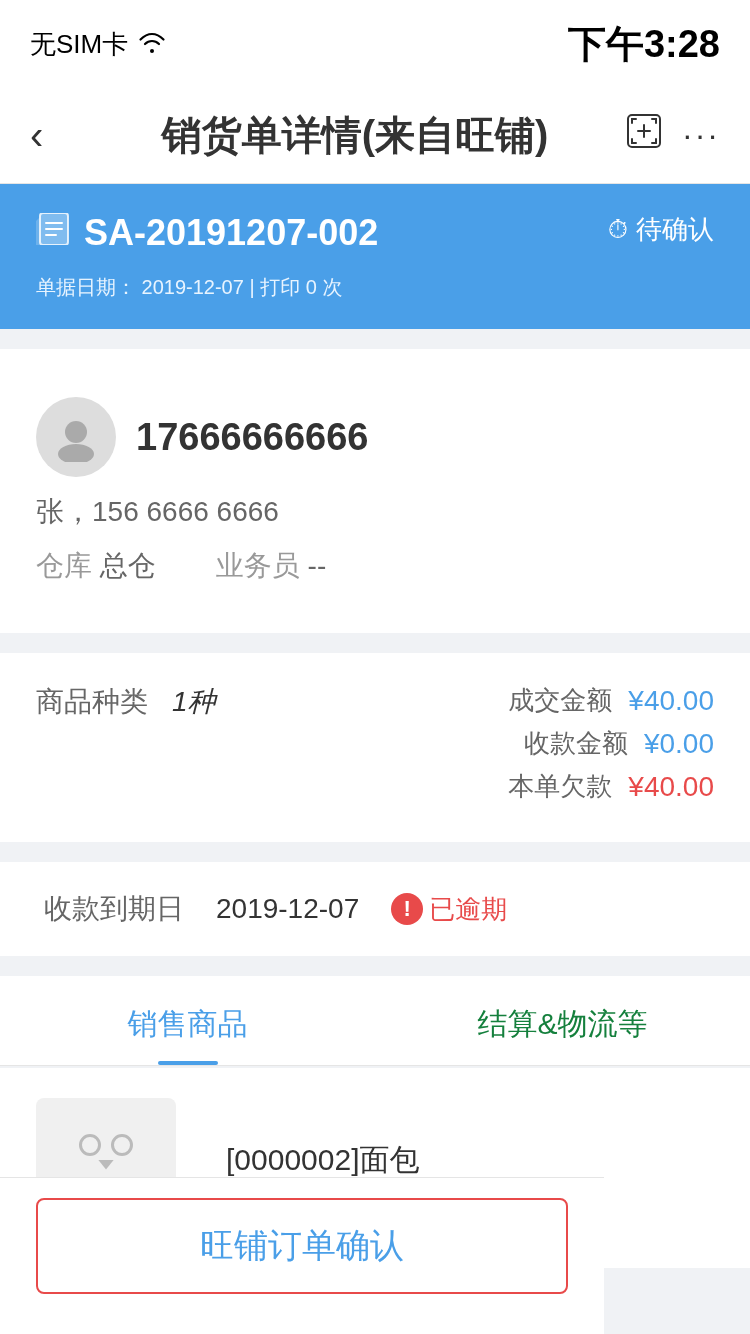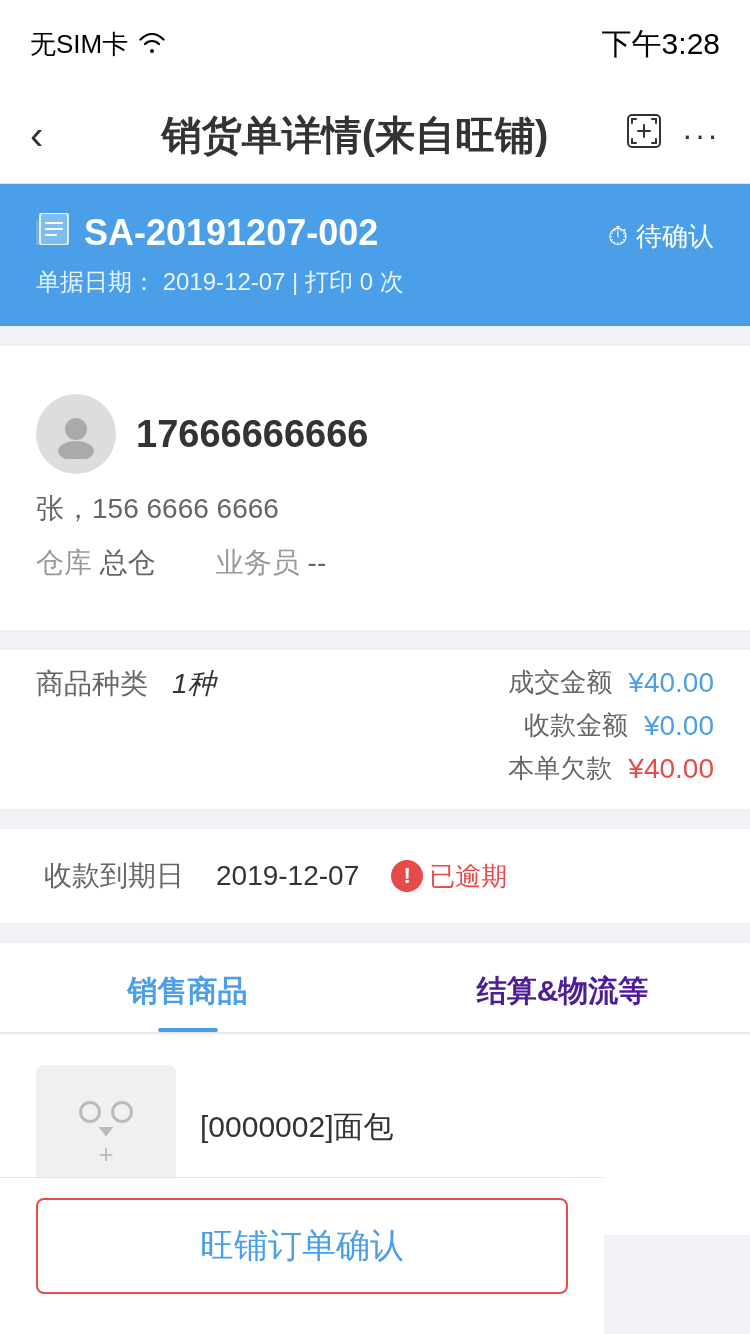--- a/index.html
+++ b/index.html
@@ -20,21 +20,21 @@
       background: #fff;
       display: flex;
       align-items: center;
       justify-content: space-between;
       padding: 0 30px;
       font-size: 26px;
       color: #000;
       text-align: right;
     }
     .status-left { display: flex; align-items: center; gap: 10px; }
-    .status-center { font-weight: 400; font-size: 30px; }
+    .status-center { font-weight: 700; font-size: 38px; }
     .status-right { display: flex; align-items: center; gap: 8px; font-size: 24px; }
 
     
     .nav-bar {
       width: 750px;
       height: 96px;
       background: #fff;
       display: flex;
       align-items: center;
       justify-content: space-between;
@@ -69,40 +69,40 @@
 
     
     .order-header {
       background: #4a9fe8;
       padding: 28px 36px;
       margin-bottom: 20px;
     }
     .order-id-row {
       display: flex;
       justify-content: space-between;
-      align-items: flex-end;
-      margin-bottom: 12px;
+      align-items: flex-start;
+      margin-bottom: 20px;
     }
     .order-id {
       font-size: 36px;
       font-weight: bold;
       color: #fff;
       display: flex;
       align-items: center;
       gap: 12px;
     }
     .order-status {
       display: flex;
       align-items: center;
       gap: 8px;
       font-size: 26px;
       color: #fff;
     }
     .order-date {
-      font-size: 24px;
+      font-size: 20px;
       color: #e8f4ff;
     }
 
     
     .customer-card {
       background: #fff;
       padding: 48px 36px;
       margin-bottom: 20px;
     }
     .customer-top {
@@ -138,21 +138,21 @@
       gap: 60px;
       font-size: 28px;
       color: #666;
     }
     .meta-label { color: #999; }
     .meta-value { color: #333; }
 
     
     .summary-card {
       background: #fff;
-      padding: 15px 36px;
+      padding: 30px 36px;
       margin-bottom: 20px;
       display: flex;
       justify-content: space-between;
       align-items: flex-start;
     }
     .summary-left {
       display: flex;
       flex-direction: column;
       justify-content: center;
     }
@@ -210,28 +210,27 @@
     }
 
     
     .tabs-container {
       background: #fff;
       margin-bottom: 2px;
     }
     .tabs {
       display: flex;
       border-bottom: 1px solid #e5e5e5;
-      font-weight: bold;
     }
     .tab {
       flex: 1;
       text-align: center;
       padding: 28px 0 20px;
       font-size: 30px;
-      color: #4c1d95;
+      color: #15803d;
       cursor: pointer;
       position: relative;
     }
     .tab.active {
       color: #4a9fe8;
     }
     .tab.active::after {
       content: '';
       position: absolute;
       bottom: 0;
@@ -286,20 +285,21 @@
       width: 16px;
       height: 10px;
       background: #bbb;
       clip-path: polygon(50% 100%, 0% 0%, 100% 0%);
     }
     .product-info { flex: 1; }
     .product-name {
       font-size: 30px;
       color: #333;
       margin-bottom: 16px;
+      margin-left: 26px;
     }
     .product-price-row {
       font-size: 28px;
       color: #666;
     }
     .price-unit { color: #333; }
     .price-qty { color: #4a9fe8; }
     .price-total { color: #4a9fe8; font-weight: bold; font-size: 32px; }
 
     

